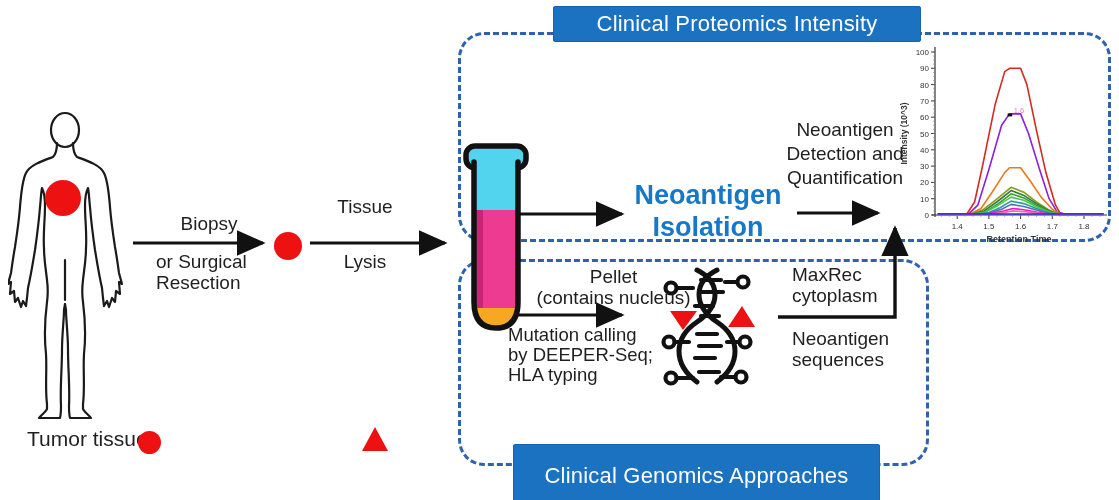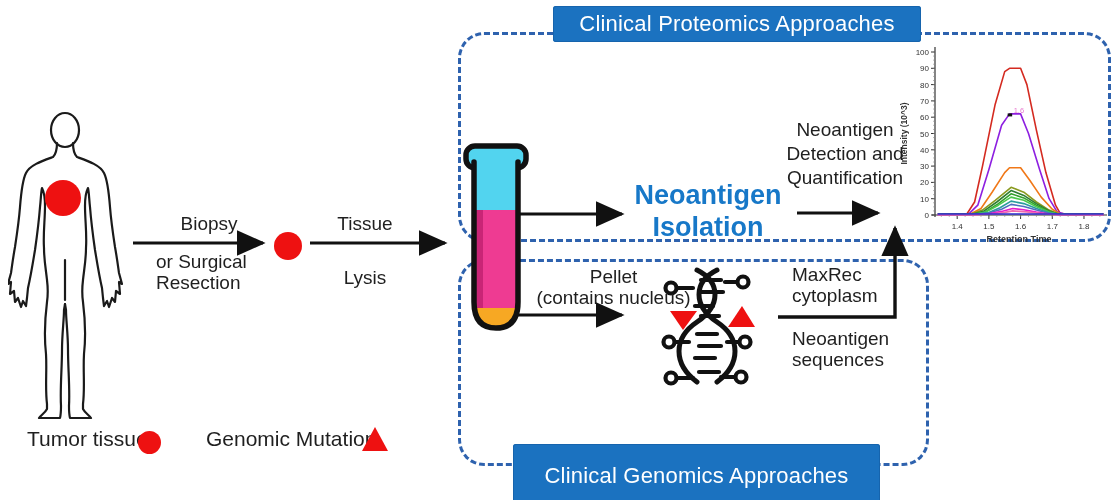--- a/index.html
+++ b/index.html
@@ -31,21 +31,21 @@
   text{font-family:"Liberation Sans","DejaVu Sans",sans-serif;}
 </style>
 </head>
 <body>
 
 <div id="canvas">
 
   <div class="dash-box" style="left:458px;top:32px;width:647px;height:204px;"></div>
   <div class="dash-box" style="left:458px;top:259px;width:465px;height:201px;"></div>
 
-  <div class="banner" style="left:553px;top:6px;width:368px;height:36px;">Clinical Proteomics Approaches</div>
+  <div class="banner" style="left:553px;top:6px;width:368px;height:36px;">Clinical Proteomics Intensity</div>
   <div class="banner" style="left:513px;top:444px;width:367px;height:64px;">Clinical Genomics Approaches</div>
 
   <svg class="abs" style="left:8px;top:110px;" width="115" height="315" viewBox="0 0 115 315">
     <g stroke="#1a1a1a" stroke-width="2.2" fill="none" stroke-linejoin="round" stroke-linecap="round">
       <ellipse cx="57" cy="20" rx="14" ry="17"></ellipse>
       <path id="halfbody" d="M49,33 C49,40 48,44 45,47 C34,51 22,55 18,63 C14,71 13,84 12,97 C11,110 9,124 7,137 C5,148 4,156 3,163 L0,174 L3,172 L2,184 L6,181 L7,192 L10,188 L13,197 L15,191 L18,196 L19,188 L20,178 C23,165 25,152 27,140 C29,126 31,110 32,97 C33,88 33,82 34,78 C36,82 37,88 37,96 C37,110 35,124 36,138 C36,150 38,160 39,170 C40,178 40,185 39,192 C37,208 36,226 38,244 C39,262 37,278 39,294 L39,299 C37,303 33,305 31,308 L52,308 C53,304 53,300 53,296 C52,278 54,258 54,240 C54,224 56,210 56,200 L57,194"></path>
       <use href="#halfbody" transform="translate(114,0) scale(-1,1)"></use>
       <path d="M57,150 L57,190"></path>
     </g>
     <circle cx="55" cy="88" r="18" fill="#ee1111" stroke="none"></circle>
@@ -233,32 +233,34 @@
         <polyline points="40.2,178.7 78.2,178.7 94.1,178.0 106.7,176.4 114.7,174.9 128.9,175.9 141.6,177.4 154.3,178.5 205.0,178.7" fill="none" stroke="#f06ab0" stroke-width="1.6" stroke-linejoin="round" stroke-linecap="round"></polyline>
         <polyline points="40.2,178.0 205.0,178.0" fill="none" stroke="#2a2acc" stroke-width="1.6" stroke-linejoin="round" stroke-linecap="round"></polyline>
         <rect x="109.66037735849054" y="77.42" width="4.5" height="3" fill="#111"></rect>
         <text x="115.66037735849054" y="77.42" font-size="7.5" fill="#e87ad0">1.6</text>
       </svg>
     </div>
 
   <div class="lbl center" style="left:150px;top:213px;width:118px;">Biopsy</div>
   <div class="lbl" style="left:156px;top:251px;">or Surgical
 Resection</div>
-  <div class="lbl center" style="left:330px;top:213px;width:70px;">Tissue</div>
-  <div class="lbl center" style="left:330px;top:251px;width:70px;margin-top:16px;">Lysis</div>
+  <div class="lbl center" style="left:330px;top:196px;width:70px;">Tissue</div>
+  <div class="lbl center" style="left:330px;top:251px;width:70px;">Lysis</div>
   <div class="blue-title" style="left:608px;top:179px;width:200px;">Neoantigen
 Isolation</div>
   <div class="lbl center" style="left:495px;top:266px;width:165px;line-height:21px;margin-left:36px;">Pellet
 (contains nucleus)</div>
+  <div class="lbl" style="left:508px;top:325px;font-size:18.5px;line-height:20px;">Mutation calling
+by DEEPER-Seq;
+HLA typing</div>
   <div class="lbl" style="left:792px;top:264px;">MaxRec
 cytoplasm</div>
   <div class="lbl" style="left:792px;top:328px;">Neoantigen
 sequences</div>
   <div class="lbl center" style="left:772px;top:118px;width:146px;line-height:24px;">Neoantigen
 Detection and
 Quantification</div>
 
   <div class="lbl" style="left:27px;top:428px;font-size:21px;">Tumor tissue</div>
   <div class="legend-circle" style="left:138px;top:431px;"></div>
-  <div class="lbl" style="left:206px;top:428px;font-size:21px;">Genomic Mutation</div>
   <div class="legend-triangle" style="left:362px;top:427px;"></div>
 
 </div>
 
 </body></html>

